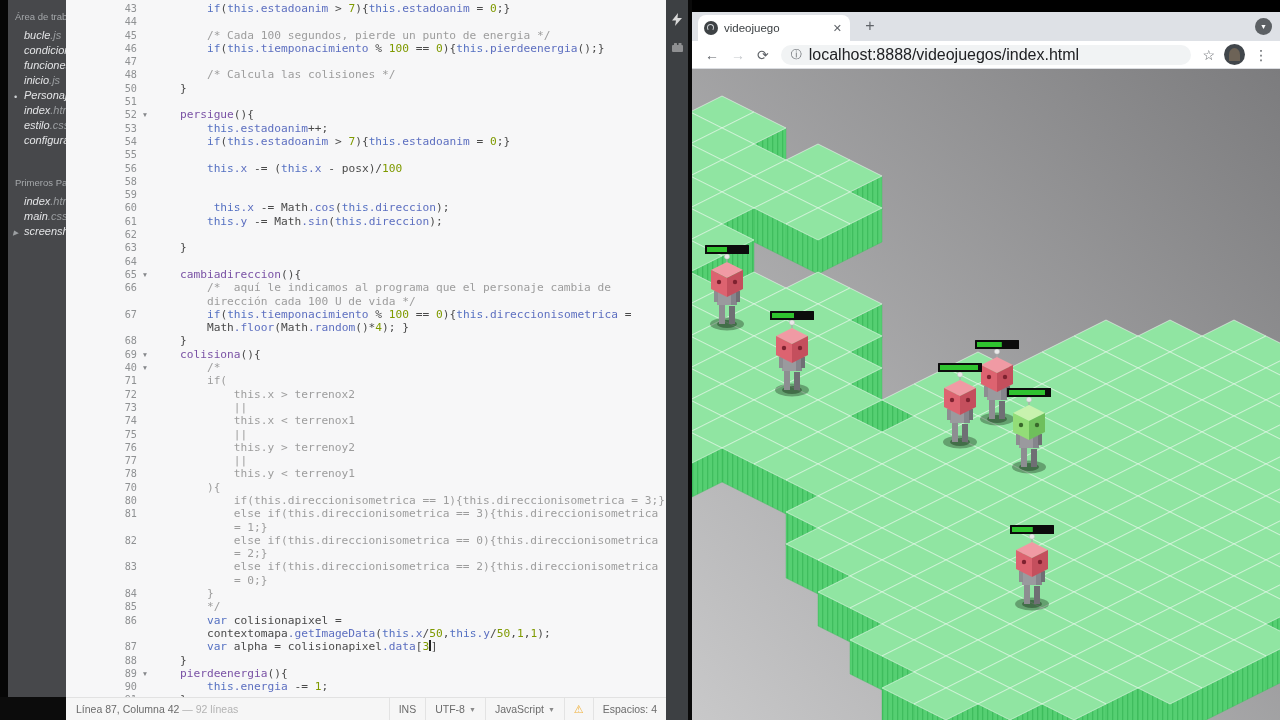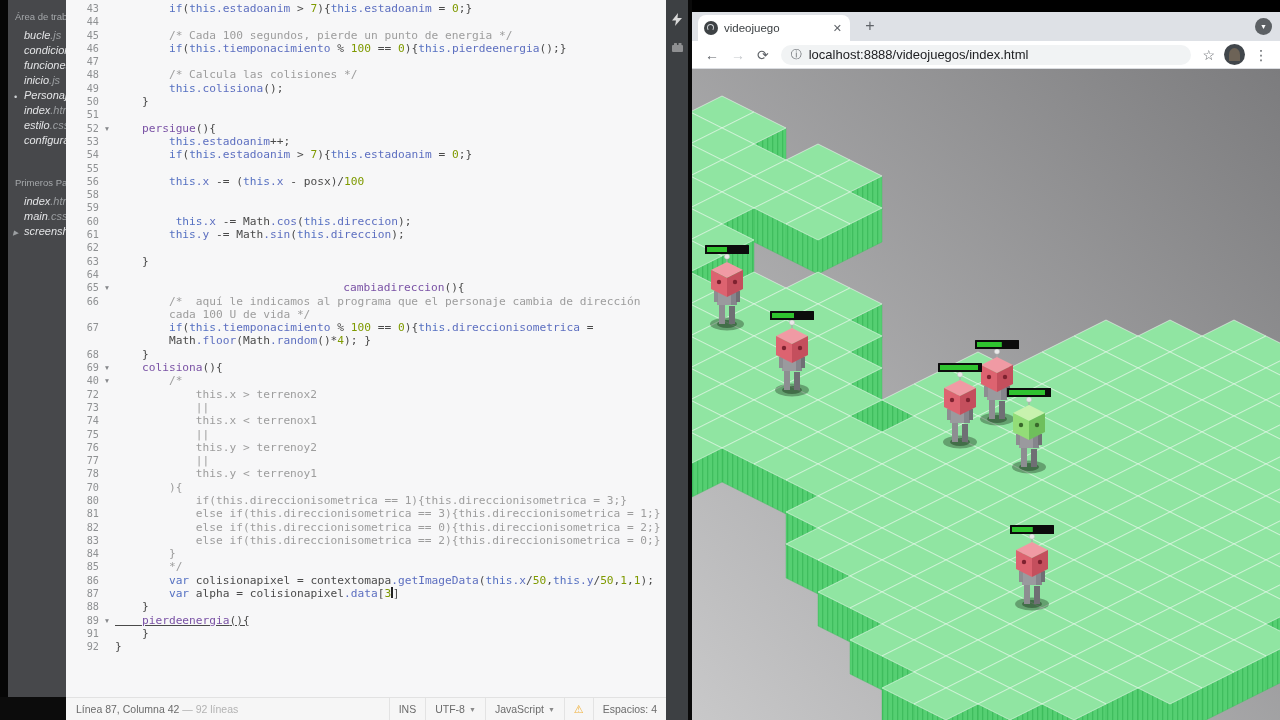--- a/index.html
+++ b/index.html
@@ -11,21 +11,21 @@
   #sidebar .sect{padding-top:9px;}
   #sidebar .sect-label{color:#a5a8ab;font-size:9.5px;padding:2px 0 6px 7px;white-space:nowrap;}
   .file-item{position:relative;color:#e3e4e6;font-size:11px;padding:2px 0 2px 16px;height:11px;
              line-height:11px;white-space:nowrap;overflow:hidden;cursor:pointer;font-style:italic;}
   .file-item .ext{color:#9b9ea1;}
   .file-item .dot{position:absolute;left:6px;top:4px;color:#cfd2d5;font-size:9px;}
   .file-item .arrow{position:absolute;left:5px;top:3px;color:#9b9ea1;font-size:7px;}
   #sidebar .spacer{height:18px;}
   #sidebar-bottom{position:absolute;left:0px;top:697px;width:66px;height:23px;background:#0c0c0c;}
   #editor{position:absolute;left:66px;top:0;width:600px;height:697px;background:#f7f7f8;overflow:hidden;}
-  #code{padding-top:2px;}
+  #code{padding-top:2px;margin-left:38px;}
   .cl{display:flex;min-height:13.3px;}
   .ln{width:33px;flex:0 0 33px;text-align:right;color:#8f9193;
       font-family:"DejaVu Sans Mono",monospace;font-size:10.2px;line-height:13.3px;}
   .fd{width:16px;flex:0 0 16px;text-align:center;color:#85878a;font-size:6.5px;line-height:13.3px;}
   .ct{flex:1;margin:0;font-family:"DejaVu Sans Mono",monospace;font-size:11.2px;line-height:13.3px;
       white-space:pre-wrap;word-break:normal;overflow-wrap:normal;color:#4a4a4a;max-width:551px;}
   .c-kw{color:#5571c2;} .c-pr{color:#5d6fc0;} .c-num{color:#7f9a00;}
   .c-cm{color:#9d9d9d;} .c-id{color:#4a4a4a;} .c-def{color:#7a52a5;}
   .caret{display:inline-block;width:1.6px;height:11px;background:#222;vertical-align:-1px;}
   #statusbar{position:absolute;left:66px;top:697px;width:600px;height:23px;background:#f6f6f6;
@@ -51,21 +51,21 @@
   #newtab{position:absolute;left:166px;bottom:3px;width:24px;height:24px;color:#5f6368;font-size:16px;
           display:flex;align-items:center;justify-content:center;cursor:pointer;}
   #tabsearch{position:absolute;right:8px;top:6px;width:17px;height:17px;border-radius:50%;background:#5c6064;
              color:#fff;font-size:7px;display:flex;align-items:center;justify-content:center;cursor:pointer;}
   #toolbar{height:27px;background:#fff;display:flex;align-items:center;padding:0 7px;border-bottom:1px solid #dadce0;box-sizing:content-box;}
   .navbtn{font-size:14px;color:#5f6368;padding:0 6px;cursor:pointer;}
   .navbtn.disabled{color:#c6c9cd;cursor:default;}
   #omnibox{flex:1;height:20px;background:#f1f3f4;border-radius:11px;display:flex;align-items:center;
            padding:0 10px;margin:0 6px;cursor:text;}
   #omnibox .info{font-size:11px;color:#5f6368;margin-right:7px;font-family:"DejaVu Sans",sans-serif;}
-  #omnibox .url{font-size:13px;color:#202124;white-space:nowrap;overflow:hidden;}
+  #omnibox .url{font-size:16px;color:#202124;white-space:nowrap;overflow:hidden;}
   .tool-icon{font-size:14px;color:#5f6368;padding:0 5px;cursor:pointer;}
   #avatar{width:21px;height:21px;border-radius:50%;background:#41464b;margin:0 4px;position:relative;overflow:hidden;cursor:pointer;}
   #avatar:after{content:"";position:absolute;left:5px;top:4px;width:11px;height:13px;border-radius:50% 50% 0 0;background:#6d6357;}
   #gamewrap{position:relative;width:588px;height:663px;overflow:hidden;}
 </style>
 </head>
 <body>
 
 <div id="screen">
 
@@ -119,25 +119,20 @@
           <span class="ln">47</span>
           <span class="fd"></span>
           <pre class="ct" style="padding-left: 0px; text-indent: 0px;"></pre>
         </div>
         <div class="cl">
           <span class="ln">48</span>
           <span class="fd"></span>
           <pre class="ct" style="padding-left: 53.92px; text-indent: -53.92px;">        <span class="c-cm">/* Calcula las colisiones */</span></pre>
         </div>
         <div class="cl">
-          <span class="ln">49</span>
-          <span class="fd"></span>
-          <pre class="ct" style="padding-left: 53.92px; text-indent: -53.92px;">        <span class="c-kw">this</span><span class="c-pr">.colisiona</span>();</pre>
-        </div>
-        <div class="cl">
           <span class="ln">50</span>
           <span class="fd"></span>
           <pre class="ct" style="padding-left: 26.96px; text-indent: -26.96px;">    }</pre>
         </div>
         <div class="cl">
           <span class="ln">51</span>
           <span class="fd"></span>
           <pre class="ct" style="padding-left: 0px; text-indent: 0px;"></pre>
         </div>
         <div class="cl">
@@ -196,21 +191,21 @@
           <pre class="ct" style="padding-left: 26.96px; text-indent: -26.96px;">    }</pre>
         </div>
         <div class="cl">
           <span class="ln">64</span>
           <span class="fd"></span>
           <pre class="ct" style="padding-left: 0px; text-indent: 0px;"></pre>
         </div>
         <div class="cl">
           <span class="ln">65</span>
           <span class="fd">▼</span>
-          <pre class="ct" style="padding-left: 26.96px; text-indent: -26.96px; text-align: center;">    <span class="c-def">cambiadireccion</span>(){</pre>
+          <pre class="ct" style="padding-left: 26.96px; text-indent: -26.96px;">    <span class="c-def">cambiadireccion</span>(){</pre>
         </div>
         <div class="cl">
           <span class="ln">66</span>
           <span class="fd"></span>
           <pre class="ct" style="padding-left: 53.92px; text-indent: -53.92px;">        <span class="c-cm">/*  aquí le indicamos al programa que el personaje cambia de dirección cada 100 U de vida */</span></pre>
         </div>
         <div class="cl">
           <span class="ln">67</span>
           <span class="fd"></span>
           <pre class="ct" style="padding-left: 53.92px; text-indent: -53.92px;">        <span class="c-kw">if</span>(<span class="c-kw">this</span><span class="c-pr">.tiemponacimiento</span> % <span class="c-num">100</span> == <span class="c-num">0</span>){<span class="c-kw">this</span><span class="c-pr">.direccionisometrica</span> = <span class="c-id">Math</span><span class="c-pr">.floor</span>(<span class="c-id">Math</span><span class="c-pr">.random</span>()*<span class="c-num">4</span>); }</pre>
@@ -224,20 +219,25 @@
           <span class="ln">69</span>
           <span class="fd">▼</span>
           <pre class="ct" style="padding-left: 26.96px; text-indent: -26.96px;">    <span class="c-def">colisiona</span>(){</pre>
         </div>
         <div class="cl">
           <span class="ln">40</span>
           <span class="fd">▼</span>
           <pre class="ct" style="padding-left: 53.92px; text-indent: -53.92px;">        <span class="c-cm">/*</span></pre>
         </div>
         <div class="cl">
+          <span class="ln">71</span>
+          <span class="fd"></span>
+          <pre class="ct" style="padding-left: 53.92px; text-indent: -53.92px;"><span class="c-cm">        if(</span></pre>
+        </div>
+        <div class="cl">
           <span class="ln">72</span>
           <span class="fd"></span>
           <pre class="ct" style="padding-left: 80.88px; text-indent: -80.88px;"><span class="c-cm">            this.x &gt; terrenox2</span></pre>
         </div>
         <div class="cl">
           <span class="ln">73</span>
           <span class="fd"></span>
           <pre class="ct" style="padding-left: 80.88px; text-indent: -80.88px;"><span class="c-cm">            ||</span></pre>
         </div>
         <div class="cl">
@@ -311,21 +311,26 @@
           <pre class="ct" style="padding-left: 53.92px; text-indent: -53.92px;">        <span class="c-kw">var</span> <span class="c-id">alpha</span> = <span class="c-id">colisionapixel</span><span class="c-pr">.data</span>[<span class="c-num">3</span><span class="caret"></span>]</pre>
         </div>
         <div class="cl">
           <span class="ln">88</span>
           <span class="fd"></span>
           <pre class="ct" style="padding-left: 26.96px; text-indent: -26.96px;">    }</pre>
         </div>
         <div class="cl">
           <span class="ln">89</span>
           <span class="fd">▼</span>
-          <pre class="ct" style="padding-left: 26.96px; text-indent: -26.96px; text-decoration: underline;">    <span class="c-def">pierdeenergia</span>(){</pre>
+          <pre class="ct" style="padding-left: 26.96px; text-indent: -26.96px;">    <span class="c-def">pierdeenergia</span>(){</pre>
+        </div>
+        <div class="cl">
+          <span class="ln">90</span>
+          <span class="fd"></span>
+          <pre class="ct" style="padding-left: 53.92px; text-indent: -53.92px;">        <span class="c-kw">this</span><span class="c-pr">.energia</span> -= <span class="c-num">1</span>;</pre>
         </div>
         <div class="cl">
           <span class="ln">91</span>
           <span class="fd"></span>
           <pre class="ct" style="padding-left: 26.96px; text-indent: -26.96px;">    }</pre>
         </div>
         <div class="cl">
           <span class="ln">92</span>
           <span class="fd"></span>
           <pre class="ct" style="padding-left: 0px; text-indent: 0px;">}</pre>

